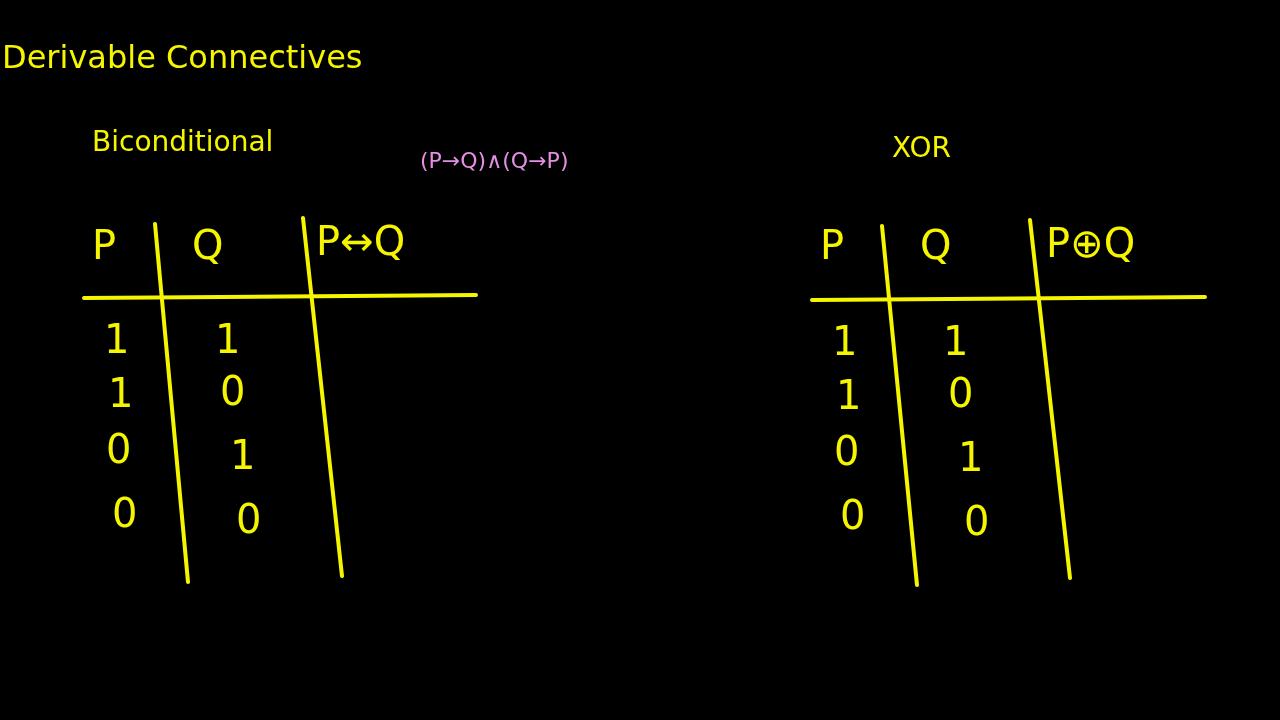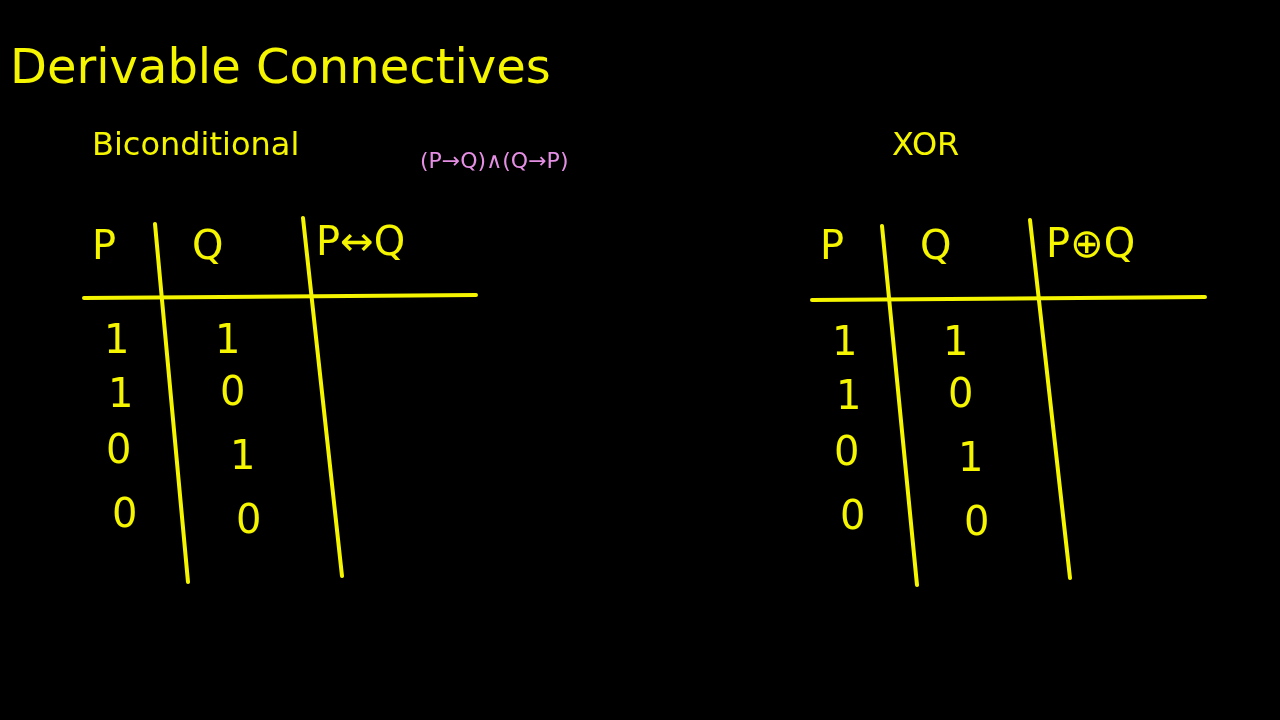--- a/index.html
+++ b/index.html
@@ -1,19 +1,19 @@
 <!DOCTYPE html>
 <html><head>
 <meta charset="utf-8">
 <style>
   html, body { margin:0; padding:0; background:#000; }
   body { width:1280px; height:720px; position:relative; overflow:hidden; font-family:"DejaVu Sans", sans-serif; }
   .txt { position:absolute; color:#f5f500; white-space:nowrap; }
-  .title { left:10px; top:38px; font-size:48px; }
-  .h { font-size:32px; }
+  .title { left:2px; top:38px; font-size:32px; }
+  .h { font-size:28px; }
   .pink { color:#e48fe4; font-size:22px; }
   .cell { position:absolute; color:#f5f500; font-size:40px; }
   svg { position:absolute; left:0; top:0; }
 </style>
 </head>
 <body>
 
 <svg width="1280" height="720">
   <g stroke="#f5f500" stroke-width="4" stroke-linecap="round" fill="none">
 
@@ -37,21 +37,21 @@
 
 <div class="cell" style="left:104px;top:316px;">1</div>
 <div class="cell" style="left:215px;top:316px;">1</div>
 <div class="cell" style="left:108px;top:370px;">1</div>
 <div class="cell" style="left:220px;top:368px;">0</div>
 <div class="cell" style="left:106px;top:426px;">0</div>
 <div class="cell" style="left:230px;top:432px;">1</div>
 <div class="cell" style="left:112px;top:490px;">0</div>
 <div class="cell" style="left:236px;top:496px;">0</div>
 
-<div class="txt h" style="left:892px;top:125px;">XOR</div>
+<div class="txt h" style="left:892px;top:131px;">XOR</div>
 <div class="cell" style="left:820px;top:222px;">P</div>
 <div class="cell" style="left:920px;top:222px;">Q</div>
 <div class="cell" style="left:1046px;top:220px;">P⊕Q</div>
 
 <div class="cell" style="left:832px;top:318px;">1</div>
 <div class="cell" style="left:943px;top:318px;">1</div>
 <div class="cell" style="left:836px;top:372px;">1</div>
 <div class="cell" style="left:948px;top:370px;">0</div>
 <div class="cell" style="left:834px;top:428px;">0</div>
 <div class="cell" style="left:958px;top:434px;">1</div>

